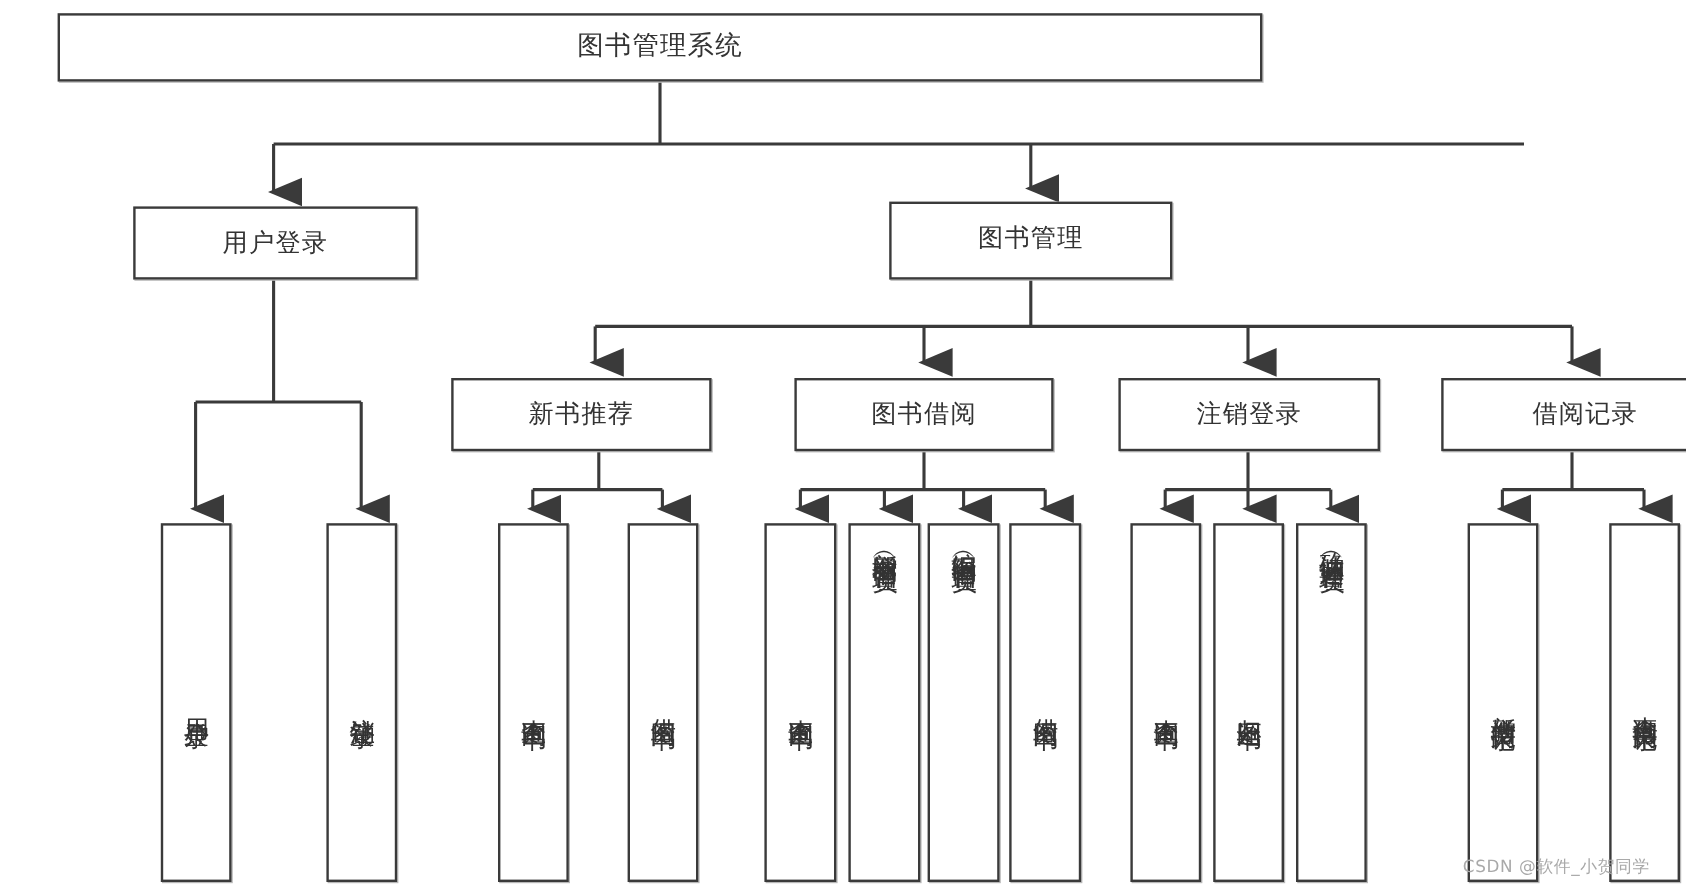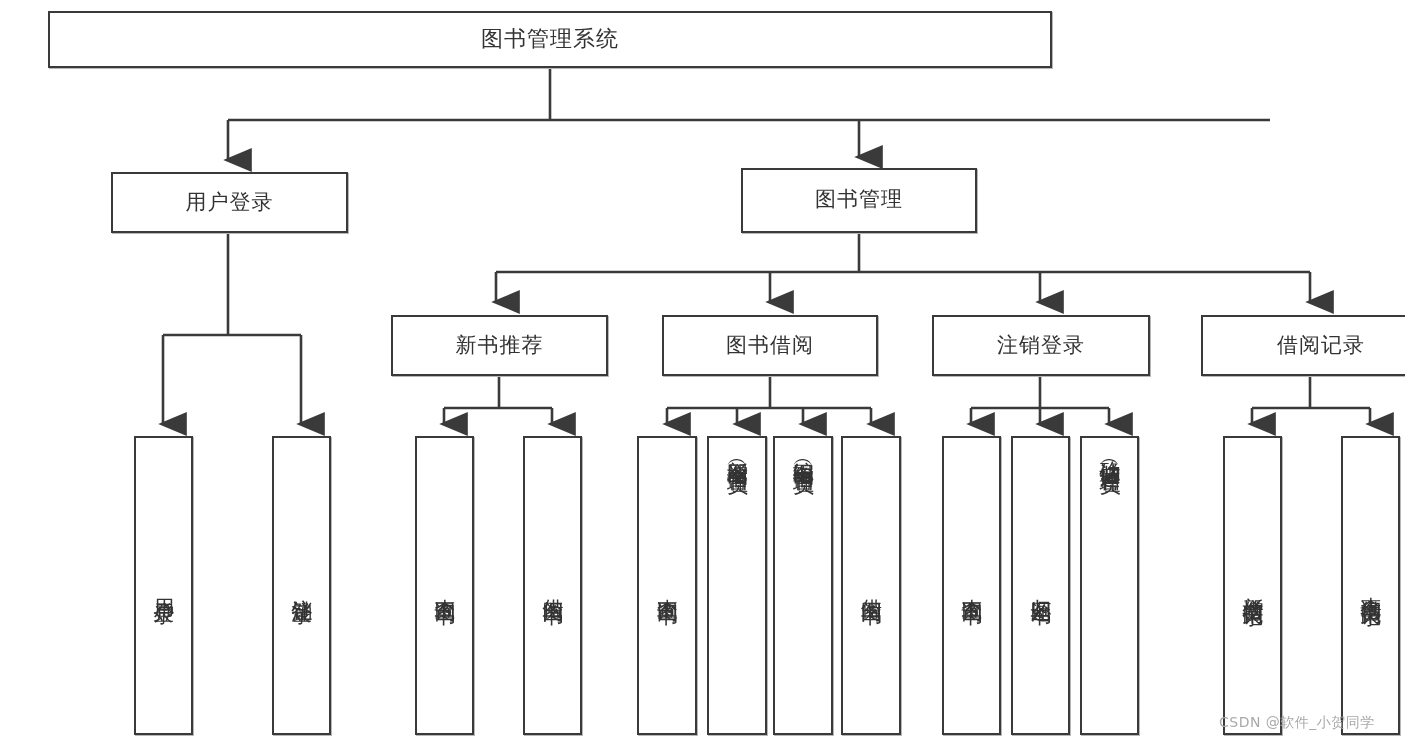--- a/index.html
+++ b/index.html
@@ -146,21 +146,21 @@
   </div>
 
   <div class="node lvl2 shadowed" style="left:81px; top:172px; width:237px; height:61px;">
     <span class="node-label-h">用户登录</span>
   </div>
 
   <div class="node lvl2 shadowed" style="left:711px; top:168px; width:236px; height:65px;font-family:Liberation Mono, monospace;">
     <span class="node-label-h">图书管理</span>
   </div>
 
-  <div class="node lvl3 shadowed" style="left:361px; top:315px; width:217px; height:61px;">
+  <div class="node lvl3 shadowed" style="left:346px; top:315px; width:217px; height:61px;">
     <span class="node-label-h">新书推荐</span>
   </div>
 
   <div class="node lvl3 shadowed" style="left:632px; top:315px; width:216px; height:61px;">
     <span class="node-label-h">图书借阅</span>
   </div>
 
   <div class="node lvl3 shadowed" style="left:902px; top:315px; width:218px; height:61px;">
     <span class="node-label-h">注销登录</span>
   </div>

